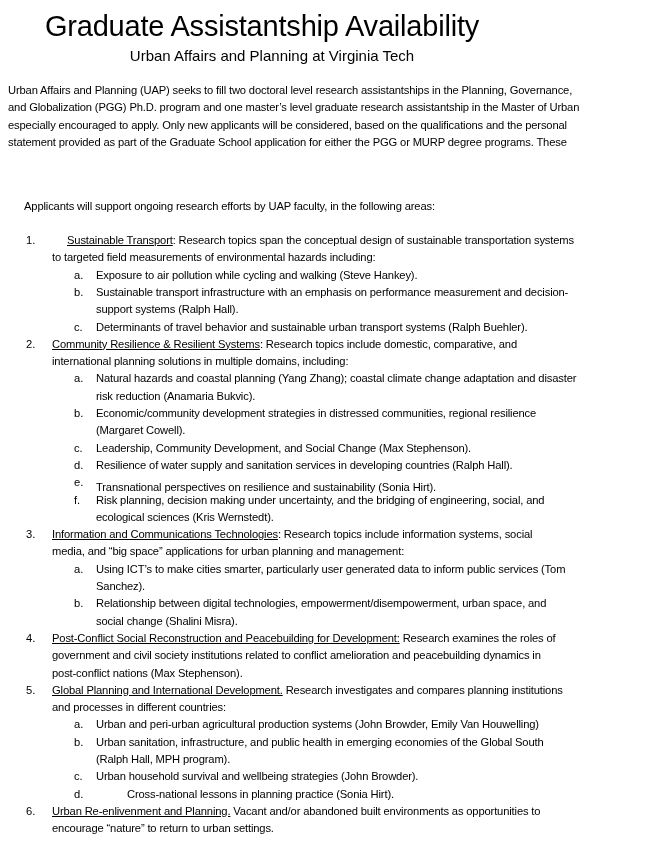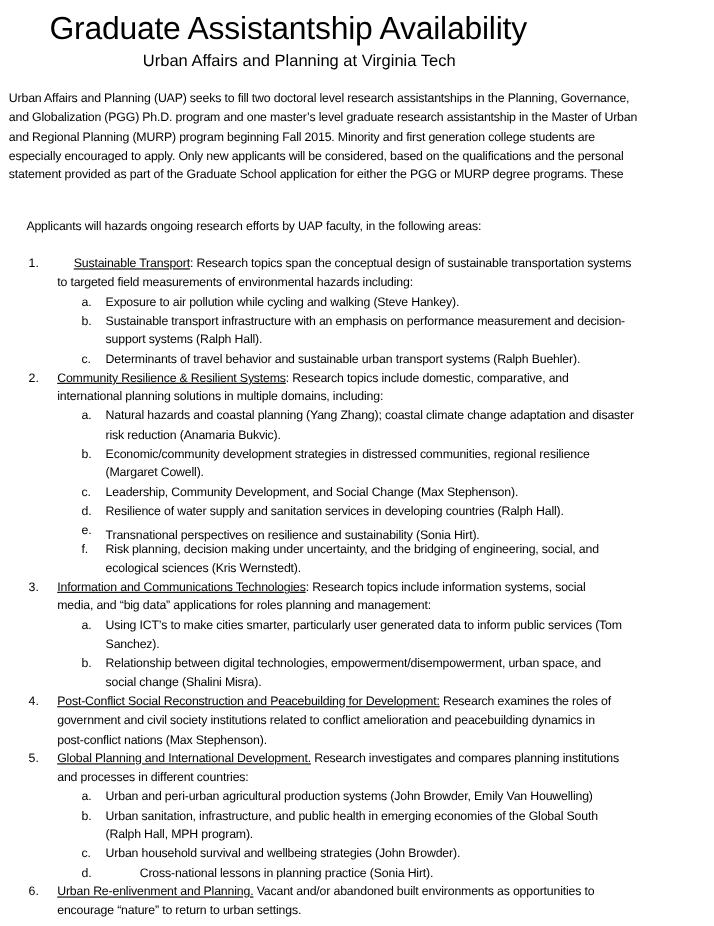--- a/index.html
+++ b/index.html
@@ -32,26 +32,25 @@
 </head>
 <body>
 
 <div>
   <div class="title">Graduate Assistantship Availability</div>
   <div class="subtitle">Urban Affairs and Planning at Virginia Tech</div>
 
   <div class="para">
     <div>Urban Affairs and Planning (UAP) seeks to fill two doctoral level research assistantships in the Planning, Governance,</div>
     <div>and Globalization (PGG) Ph.D. program and one master’s level graduate research assistantship in the Master of Urban</div>
-    <div>and Regional Planning (MURP) program beginning Fall 2015. Minority and first generation college students are</div>
     <div>especially encouraged to apply.  Only new applicants will be considered, based on the qualifications and the personal</div>
     <div>statement provided as part of the Graduate School application for either the PGG or MURP degree programs.  These</div>
   </div>
 
-  <div class="intro">Applicants will hazards ongoing research efforts by UAP faculty, in the following areas:</div>
+  <div class="intro">Applicants will support ongoing research efforts by UAP faculty, in the following areas:</div>
 
   <div id="areas">
       <div></div>
       <div class="num" style="left: 26px; top: 232px;">1.</div>
       <div class="line" style="left: 52px; top: 232px; margin-left: 15px;"><span class="u">Sustainable Transport</span><span>: Research topics span the conceptual design of sustainable transportation systems</span></div>
       <div class="line" style="left: 52px; top: 249.3px;">to targeted field measurements of environmental hazards including:</div>
       <div class="let" style="left: 74px; top: 266.6px;">a.</div>
       <div class="line" style="left: 96px; top: 266.6px;">Exposure to air pollution while cycling and walking (Steve Hankey).</div>
       <div class="let" style="left: 74px; top: 283.9px;">b.</div>
       <div class="line" style="left: 96px; top: 283.9px;">Sustainable transport infrastructure with an emphasis on performance measurement and decision-</div>
@@ -73,21 +72,21 @@
       <div class="let" style="left: 74px; top: 456.9px;">d.</div>
       <div class="line" style="left: 96px; top: 456.9px;">Resilience of water supply and sanitation services in developing countries (Ralph Hall).</div>
       <div class="let" style="left: 74px; top: 474.2px;">e.</div>
       <div class="line" style="left: 96px; top: 479px;">Transnational perspectives on resilience and sustainability (Sonia Hirt).</div>
       <div class="let" style="left: 74px; top: 491.5px;">f.</div>
       <div class="line" style="left: 96px; top: 491.5px;">Risk planning, decision making under uncertainty, and the bridging of engineering, social, and</div>
       <div class="line" style="left: 96px; top: 508.8px;">ecological sciences (Kris Wernstedt).</div>
       <div></div>
       <div class="num" style="left: 26px; top: 526.1px;">3.</div>
       <div class="line" style="left: 52px; top: 526.1px;"><span class="u">Information and Communications Technologies</span><span>: Research topics include information systems, social</span></div>
-      <div class="line" style="left: 52px; top: 543.4px;">media, and “big data” applications for roles planning and management:</div>
+      <div class="line" style="left: 52px; top: 543.4px;">media, and “big space” applications for urban planning and management:</div>
       <div class="let" style="left: 74px; top: 560.7px;">a.</div>
       <div class="line" style="left: 96px; top: 560.7px;">Using ICT’s to make cities smarter, particularly user generated data to inform public services (Tom</div>
       <div class="line" style="left: 96px; top: 578px;">Sanchez).</div>
       <div class="let" style="left: 74px; top: 595.3px;">b.</div>
       <div class="line" style="left: 96px; top: 595.3px;">Relationship between digital technologies, empowerment/disempowerment, urban space, and</div>
       <div class="line" style="left: 96px; top: 612.6px;">social change (Shalini Misra).</div>
       <div></div>
       <div class="num" style="left: 26px; top: 629.9px;">4.</div>
       <div class="line" style="left: 52px; top: 629.9px;"><span class="u">Post-Conflict Social Reconstruction and Peacebuilding for Development:</span><span> Research examines the roles of</span></div>
       <div class="line" style="left: 52px; top: 647.2px;">government and civil society institutions related to conflict amelioration and peacebuilding dynamics in</div>

